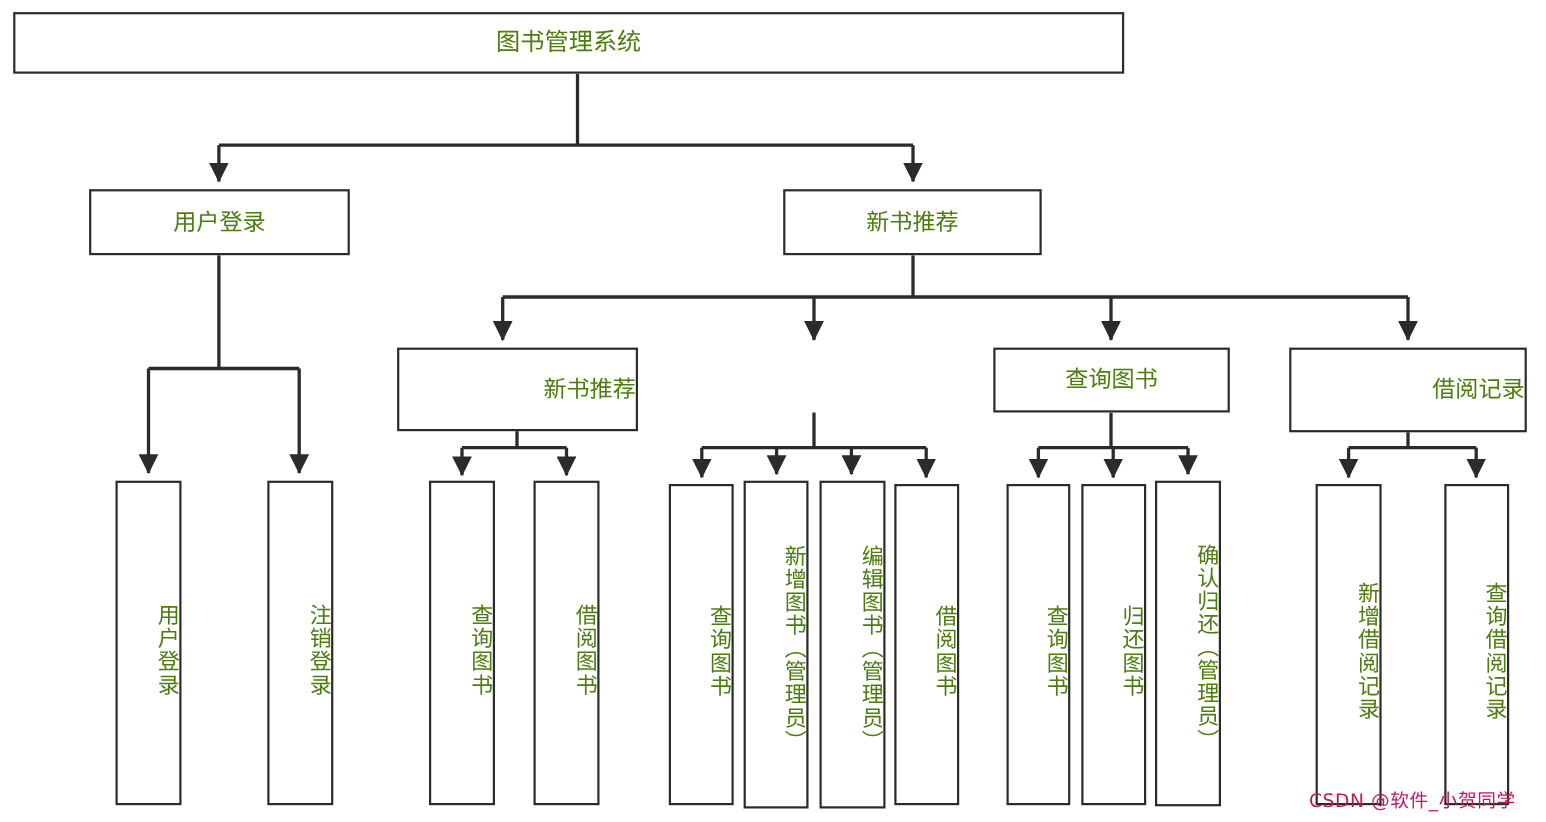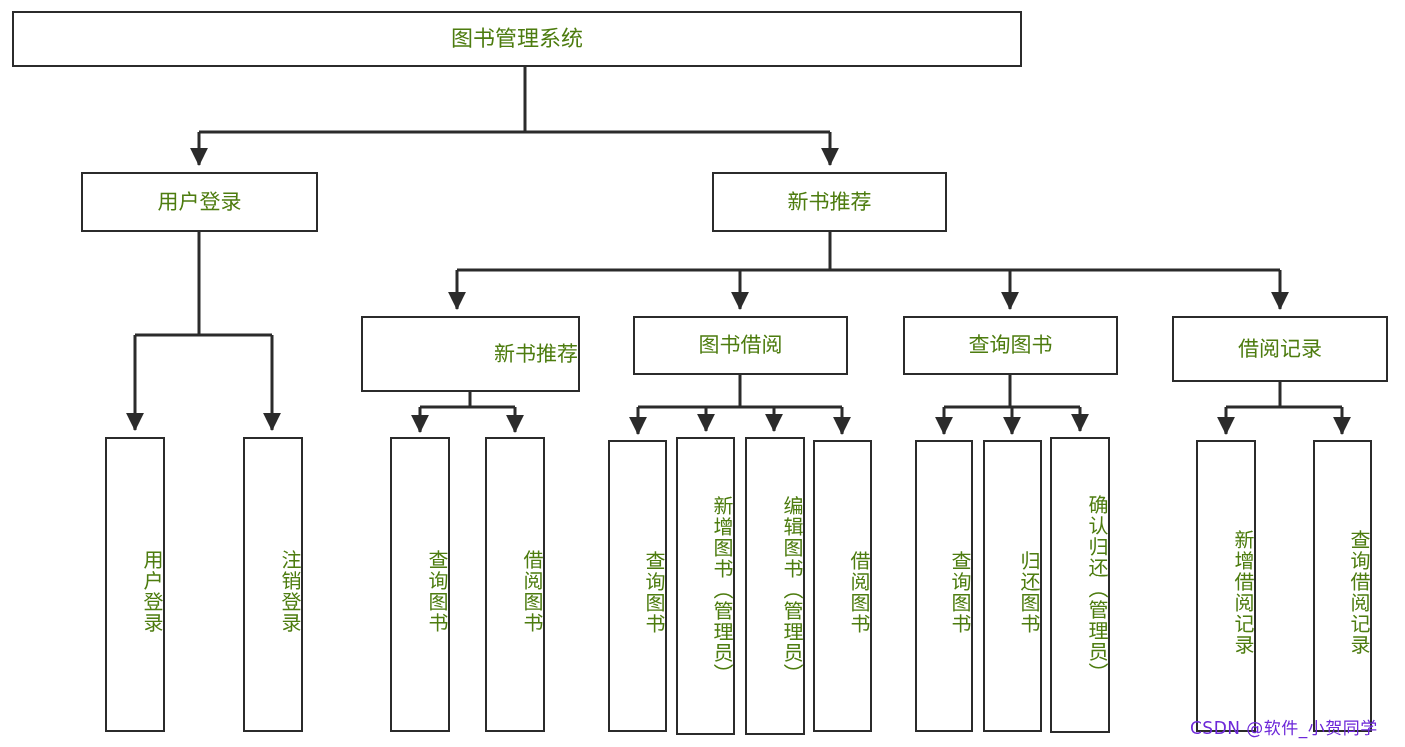--- a/index.html
+++ b/index.html
@@ -58,21 +58,21 @@
     text-orientation: upright;
     display: block;
     white-space: normal;
   }
   .node.v.tall {
     padding-top: 6px;
   }
   .watermark {
     position: absolute;
     font-size: 17px;
-    color: #6d28d9;
+    color: #be185d;
     letter-spacing: 0.5px;
     white-space: nowrap;
     font-family: "DejaVu Sans", "Liberation Sans", sans-serif;
   }
 </style>
 </head>
 <body>
 
 <div id="diagram-root">
 
@@ -134,27 +134,24 @@
   <div class="node h" style="left:81px; top:172px; width:237px; height:60px;">
     <span>用户登录</span>
   </div>
   <div class="node h" style="left:712px; top:172px; width:235px; height:60px;">
     <span>新书推荐</span>
   </div>
 
   <div class="node h" style="left:361px; top:316px; width:219px; height:76px;justify-content:flex-end;">
     <span>新书推荐</span>
   </div>
-  <div class="node h" style="left:633px; top:316px; width:215px; height:59px;">
-    <span>图书借阅</span>
-  </div>
   <div class="node h" style="left:903px; top:316px; width:215px; height:59px;">
     <span>查询图书</span>
   </div>
-  <div class="node h" style="left:1172px; top:316px; width:216px; height:66px;">
+  <div class="node h" style="left:1172px; top:316px; width:216px; height:77px;justify-content:flex-end;">
     <span>借阅记录</span>
   </div>
 
   <div class="node v" style="left:105px; top:437px; width:60px; height:295px;">
     <span class="vtext">用户登录</span>
   </div>
   <div class="node v" style="left:243px; top:437px; width:60px; height:295px;">
     <span class="vtext">注销登录</span>
   </div>
 

